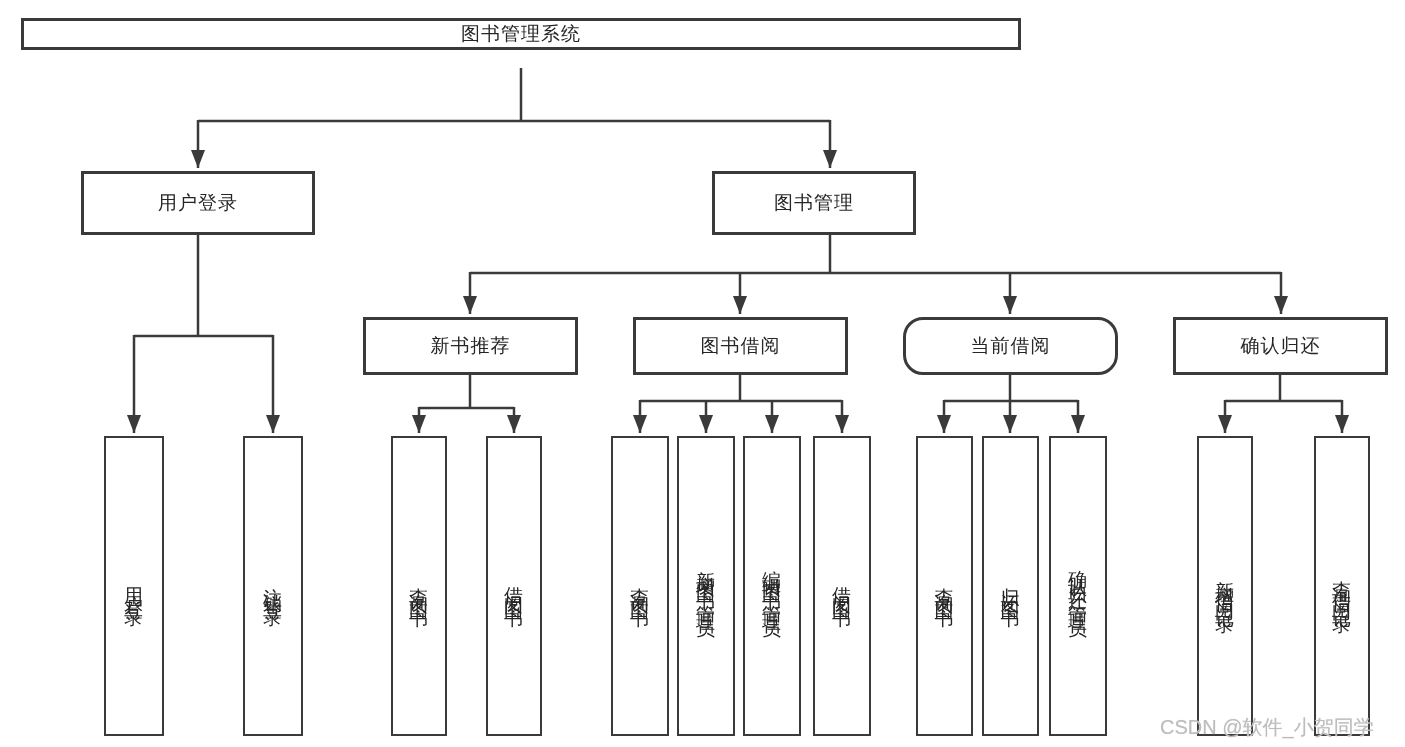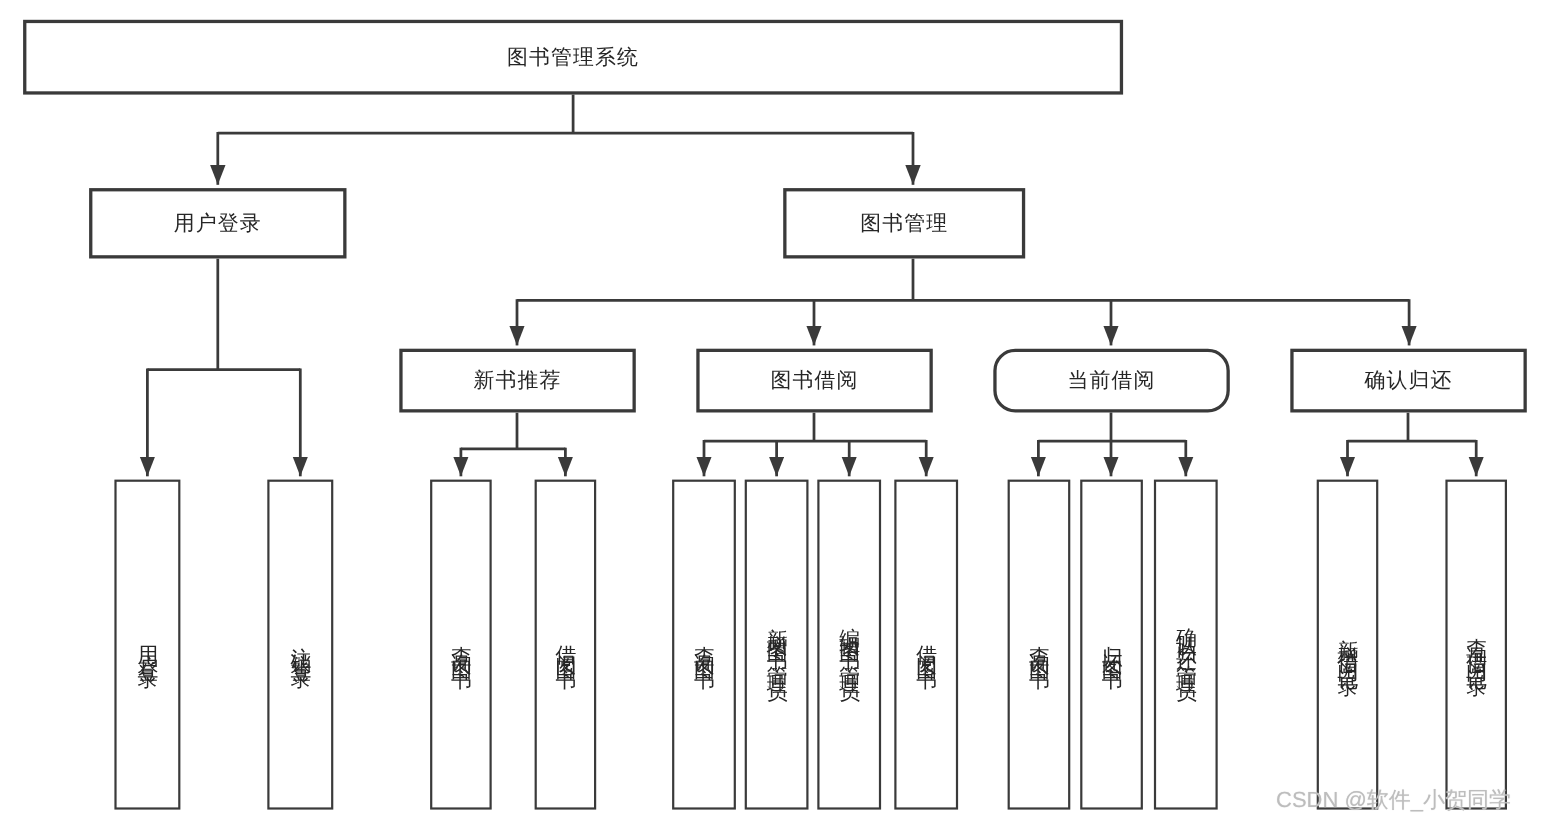--- a/index.html
+++ b/index.html
@@ -23,23 +23,23 @@
   }
   .hbox{font-size:19px;letter-spacing:1px;}
   .vbox{
     border-width:2px;
     writing-mode:vertical-rl;
     font-size:19px;
     letter-spacing:7px;
     line-height:1;
   }
   
-  #root {left:21px;  top:18px;  width:1000px;height:68px;}
+  #root {left:21px;  top:18px;  width:1000px;height:32px;}
   #l2a  {left:81px;  top:171px; width:234px; height:64px;}
-  #l2b  {left:712px; top:171px; width:220px; height:64px;}
+  #l2b  {left:712px; top:171px; width:204px; height:64px;}
   #l3a  {left:363px; top:317px; width:215px; height:58px;}
   #l3b  {left:633px; top:317px; width:215px; height:58px;}
   #l3c  {left:903px; top:317px; width:215px; height:58px;border-radius:20px;}
   #l3d  {left:1173px;top:317px; width:215px; height:58px;}
   #u1   {left:104px; top:436px; width:60px;  height:300px;}
   #u2   {left:243px; top:436px; width:60px;  height:300px;}
   #n1   {left:391px; top:436px; width:56px;  height:300px;}
   #n2   {left:486px; top:436px; width:56px;  height:300px;}
   #b1   {left:611px; top:436px; width:58px;  height:300px;}
   #b2   {left:677px; top:436px; width:58px;  height:300px;}

